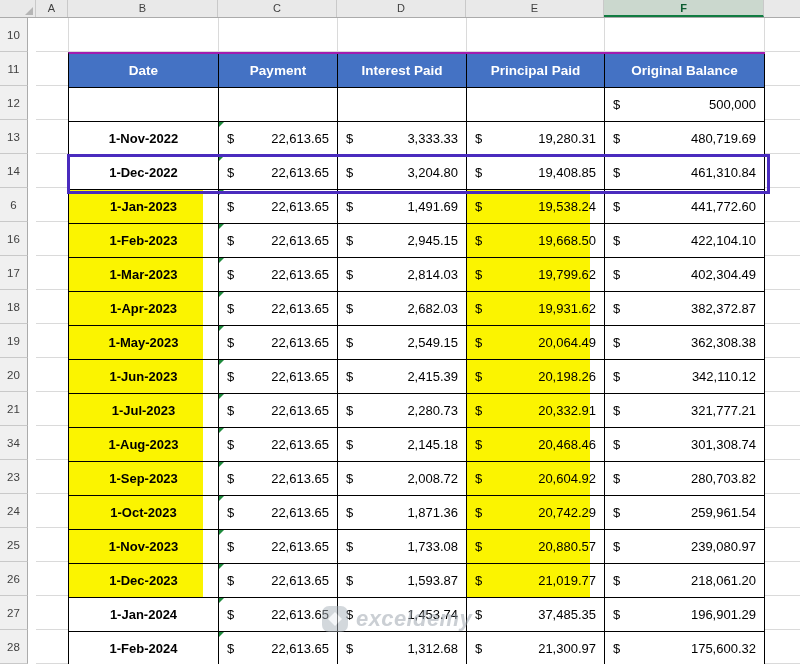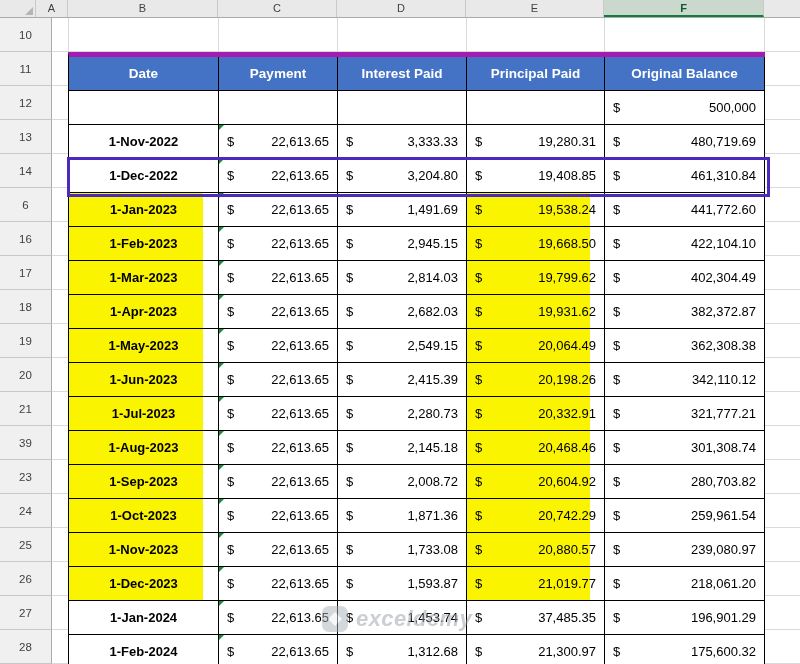--- a/index.html
+++ b/index.html
@@ -14,34 +14,34 @@
         border-right:1px solid #C9C9C9; }
   .w-corner{width:36px;position:relative;}
   .w-a{width:32px} .w-b{width:150px} .w-c{width:119px} .w-d{width:129px}
   .w-e{width:138px} .w-f{width:160px} .w-fill{flex:1;border-right:none}
   .ch.sel { background:#CBD8CE; border-bottom:2px solid #107C41; color:#0C5C30; font-weight:bold; }
   .corner-tri { position:absolute; right:2px; bottom:2px; width:0; height:0;
                 border-left:8px solid transparent; border-bottom:8px solid #B5B5B5; }
 
   
   .rowheads { position:absolute; top:18px; left:0; width:36px; z-index:4; }
-  .rh { width:52px; height:34px; line-height:34px; text-align:center; font-size:11.5px;
+  .rh { width:28px; height:34px; line-height:34px; text-align:center; font-size:11.5px;
         color:#3F3F3F; background:#F0F0F0; border-bottom:1px solid #C9C9C9;
         border-right:1px solid #ABABAB; }
 
   
   .gridarea { position:absolute; left:36px; top:18px; width:764px; height:646px;
               background-image:repeating-linear-gradient(to bottom, transparent 0 33px, #DADADA 33px 34px); }
   .vl { position:absolute; top:18px; height:646px; width:1px; background:#DADADA; z-index:1; }
   .vl1{left:68px} .vl2{left:218px} .vl3{left:337px} .vl4{left:466px} .vl5{left:604px} .vl6{left:764px}
 
   
   .table { position:absolute; left:68px; top:52px; width:697px; height:613px; z-index:2;
            display:grid; grid-template-columns:150px 119px 129px 138px 160px;
-           grid-auto-rows:34px; border-top:5px solid #a21caf; border-left:1px solid #000; background:#fff; }
+           grid-auto-rows:34px; border-top:2px solid #a21caf; border-left:1px solid #000; background:#fff; }
   .tr { display:contents; }
   .td { border-right:1px solid #000; border-bottom:1px solid #000; background:#fff;
         display:flex; align-items:center; font-size:13px; color:#000;
         padding:0 8px; position:relative; white-space:nowrap; }
   .th { background:#4472C4; color:#fff; font-weight:bold; justify-content:center; font-size:13.5px; }
   .date { justify-content:center;font-weight:bold; }
   .cur { justify-content:space-between; }
   .hl { background:linear-gradient(90deg, #FBF400 0 90%, #FFFFFF 90%); }
   .tri { position:absolute; top:0; left:0; width:0; height:0;
          border-top:5px solid #1E8A3C; border-right:5px solid transparent; }
@@ -90,21 +90,21 @@
     <div class="rh">12</div>
     <div class="rh">13</div>
     <div class="rh">14</div>
     <div class="rh">6</div>
     <div class="rh">16</div>
     <div class="rh">17</div>
     <div class="rh">18</div>
     <div class="rh">19</div>
     <div class="rh">20</div>
     <div class="rh">21</div>
-    <div class="rh">39</div>
+    <div class="rh">34</div>
     <div class="rh">23</div>
     <div class="rh">24</div>
     <div class="rh">25</div>
     <div class="rh">26</div>
     <div class="rh">27</div>
     <div class="rh">28</div>
   </div>
 
   <div class="table">
 

